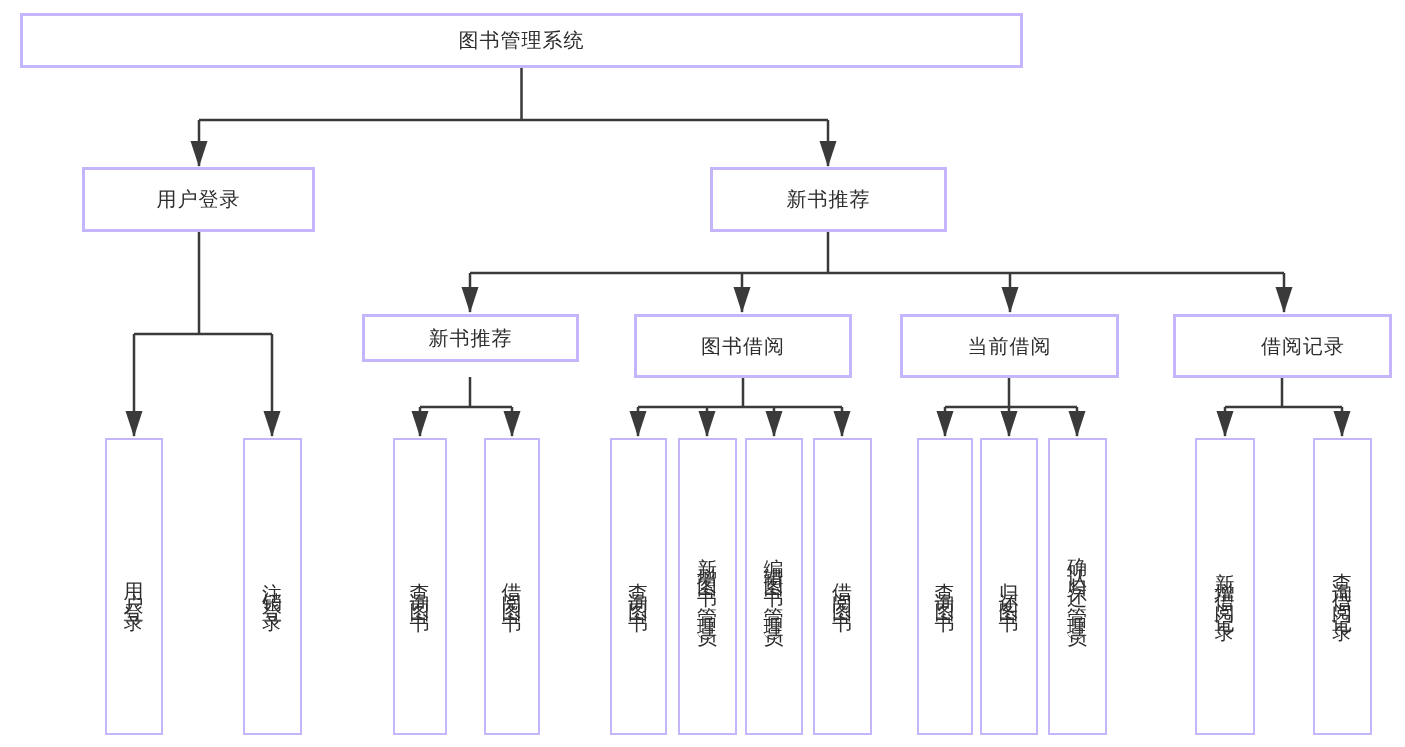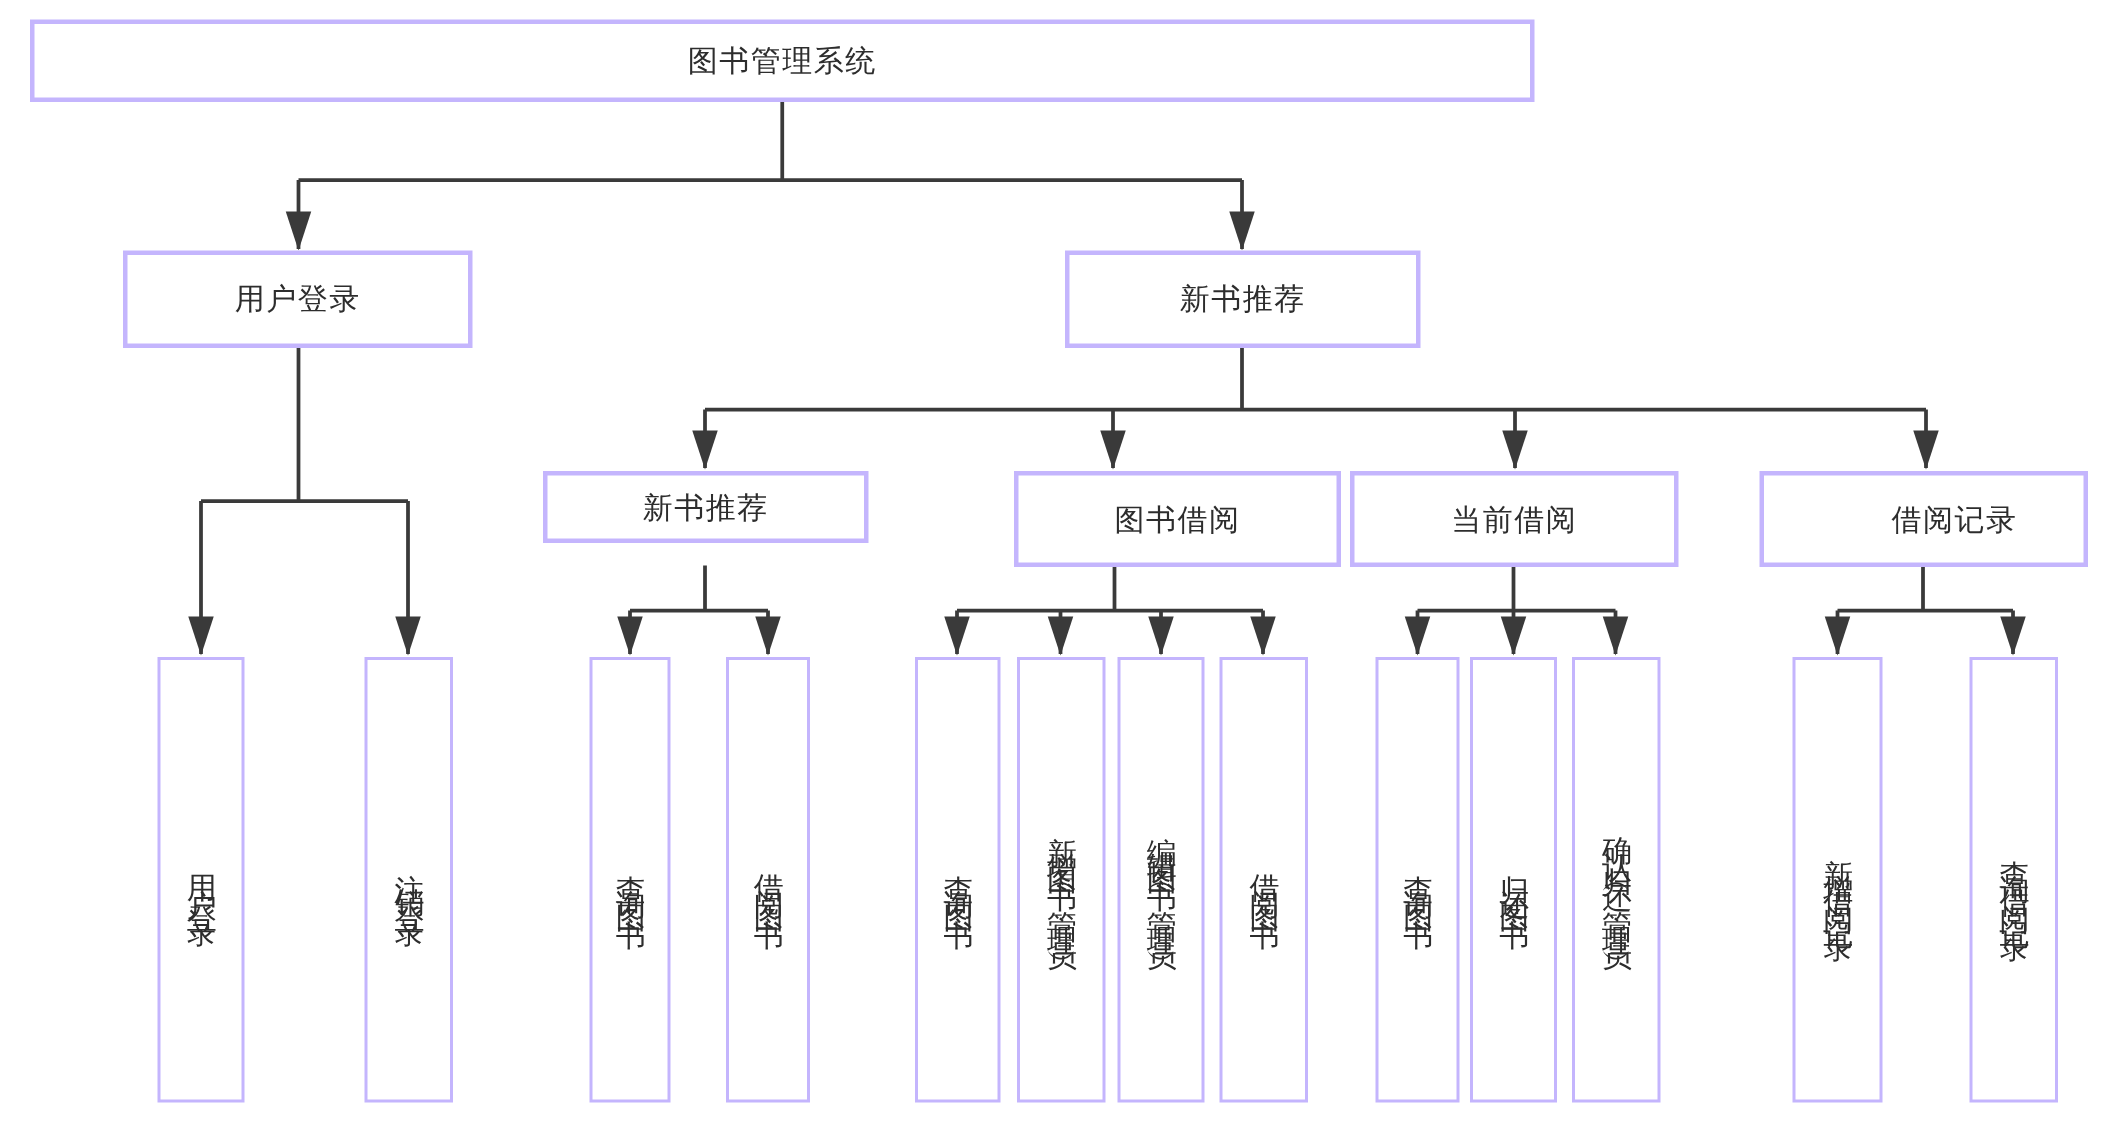--- a/index.html
+++ b/index.html
@@ -103,21 +103,21 @@
   <div class="node" style="left:82px; top:167px; width:233px; height:65px;">
     <span class="h-label">用户登录</span>
   </div>
   <div class="node" style="left:710px; top:167px; width:237px; height:65px;">
     <span class="h-label">新书推荐</span>
   </div>
 
   <div class="node" style="left:362px; top:314px; width:217px; height:48px;">
     <span class="h-label">新书推荐</span>
   </div>
-  <div class="node" style="left:634px; top:314px; width:218px; height:64px;margin-left:42px;">
+  <div class="node" style="left:634px; top:314px; width:218px; height:64px;">
     <span class="h-label">图书借阅</span>
   </div>
   <div class="node" style="left:900px; top:314px; width:219px; height:64px;">
     <span class="h-label">当前借阅</span>
   </div>
   <div class="node" style="left:1173px; top:314px; width:219px; height:64px;padding-left:41px;">
     <span class="h-label">借阅记录</span>
   </div>
 
   <div class="node leaf" style="left:105px; top:438px; width:58px; height:297px;">

